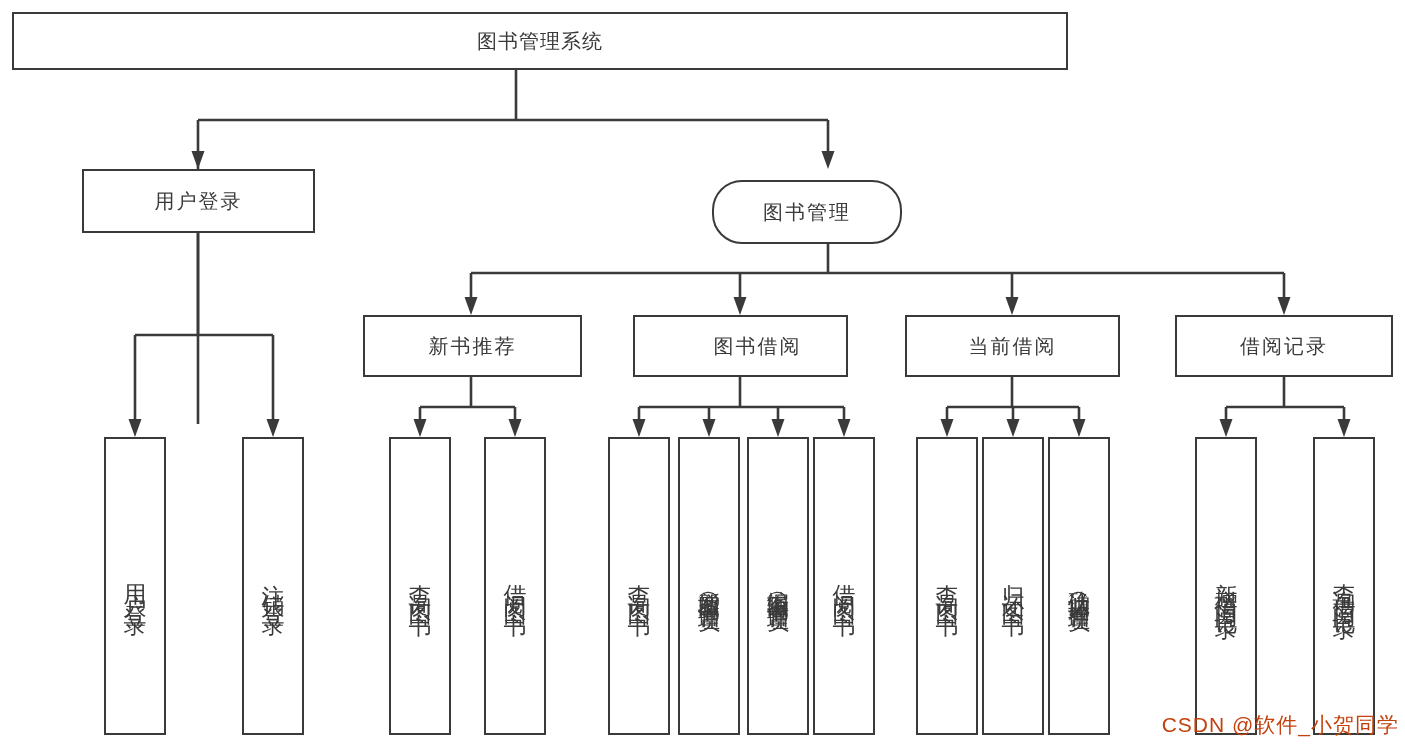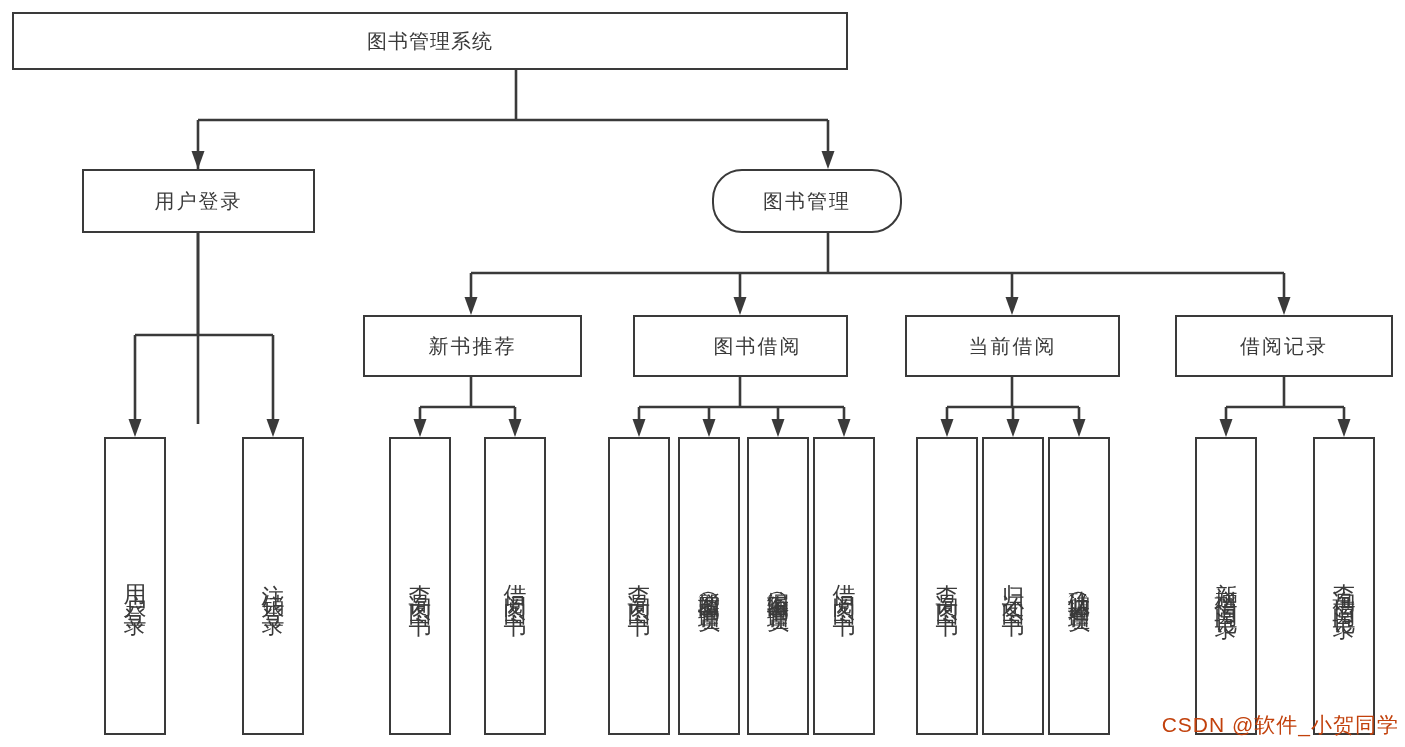--- a/index.html
+++ b/index.html
@@ -128,28 +128,28 @@
       <path d="M771.5 419 L784.5 419 L778 437 Z"></path>
       <path d="M837.5 419 L850.5 419 L844 437 Z"></path>
       <path d="M940.5 419 L953.5 419 L947 437 Z"></path>
       <path d="M1006.5 419 L1019.5 419 L1013 437 Z"></path>
       <path d="M1072.5 419 L1085.5 419 L1079 437 Z"></path>
       <path d="M1219.5 419 L1232.5 419 L1226 437 Z"></path>
       <path d="M1337.5 419 L1350.5 419 L1344 437 Z"></path>
     </g>
   </svg>
 
-  <div class="box hbox root-box" style="left:12px; top:12px; width:836px; height:58px;">
+  <div class="box hbox root-box" style="left:12px; top:12px; width:1056px; height:58px;">
     <span>图书管理系统</span>
   </div>
 
   <div class="box hbox" style="left:82px; top:169px; width:233px; height:64px;">
     <span>用户登录</span>
   </div>
-  <div class="box hbox" style="left:712px; top:169px; width:190px; height:64px;border-radius:30px;">
+  <div class="box hbox" style="left:712px; top:180px; width:190px; height:64px;border-radius:30px;">
     <span>图书管理</span>
   </div>
 
   <div class="box hbox" style="left:363px; top:315px; width:219px; height:62px;">
     <span>新书推荐</span>
   </div>
   <div class="box hbox" style="left:633px; top:315px; width:215px; height:62px;padding-left:34px;">
     <span>图书借阅</span>
   </div>
   <div class="box hbox" style="left:905px; top:315px; width:215px; height:62px;">

